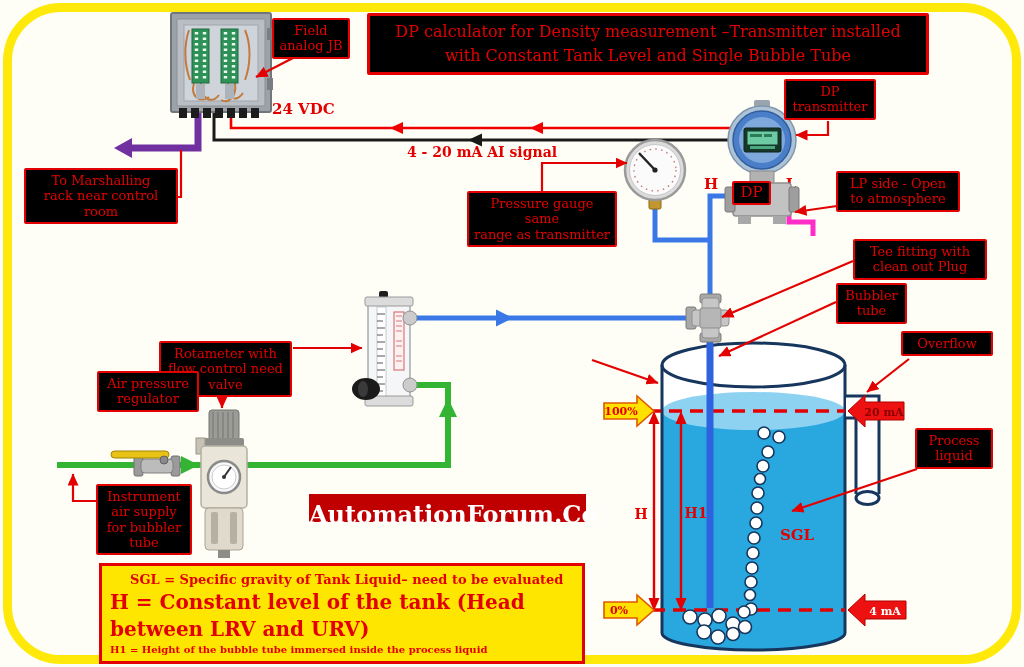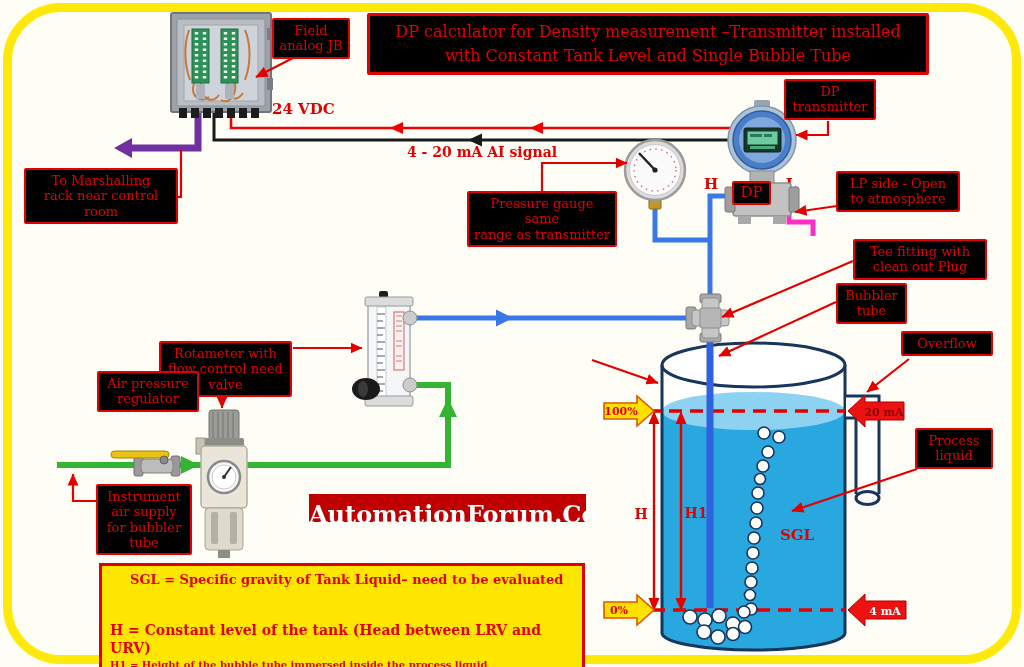--- a/index.html
+++ b/index.html
@@ -25,21 +25,21 @@
   .lbl-apr{left:97px;top:371px;width:102px;}
   .lbl-proc-liq{left:915px;top:428px;width:78px;}
   .lbl-inst-air{left:96px;top:484px;width:96px;}
   .lbl-dp-tag{left:732px;top:181px;width:39px;padding:1px 2px;font-size:15px;}
   .banner{position:absolute;left:309px;top:494px;width:277px;height:28px;background:#C00000;
           color:#FFFFFF;font-weight:bold;font-size:24px;text-align:center;line-height:42px;}
   .defs-box{position:absolute;left:99px;top:563px;width:486px;background:#FFE600;
             border:3px solid #E30000;color:#E30000;font-weight:bold;text-align:left;
             padding:5px 8px;box-sizing:border-box;}
   .defs-box .d1{font-size:13px;line-height:1.35;margin-left:20px;}
-  .defs-box .d2{font-size:14px;line-height:1.35;margin-top:32px;}
+  .defs-box .d2{font-size:20px;line-height:1.35;}
   .defs-box .d3{font-size:10px;line-height:1.35;}
 </style>
 </head>
 <body>
 
 <div class="canvas">
   <div class="frame"></div>
 
   <svg width="1024" height="667" viewBox="0 0 1024 667">
     <defs>

